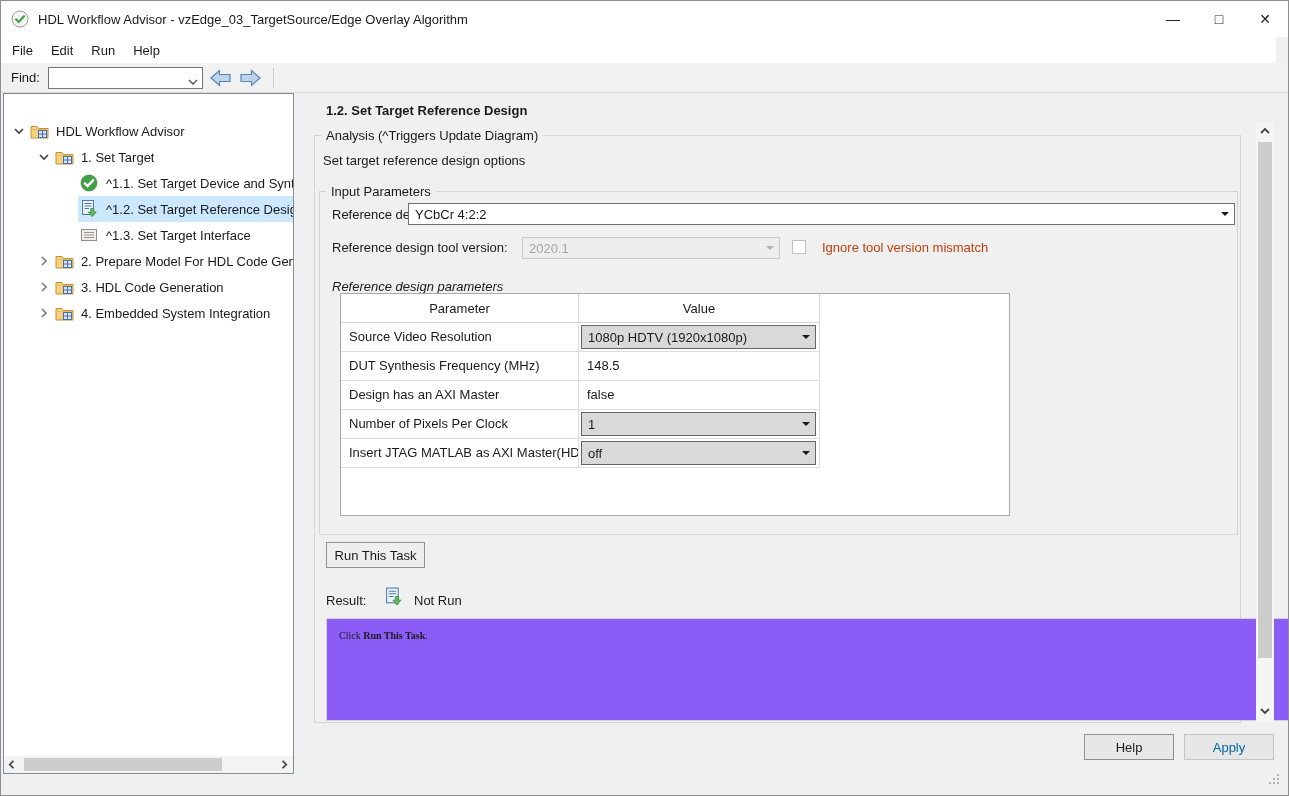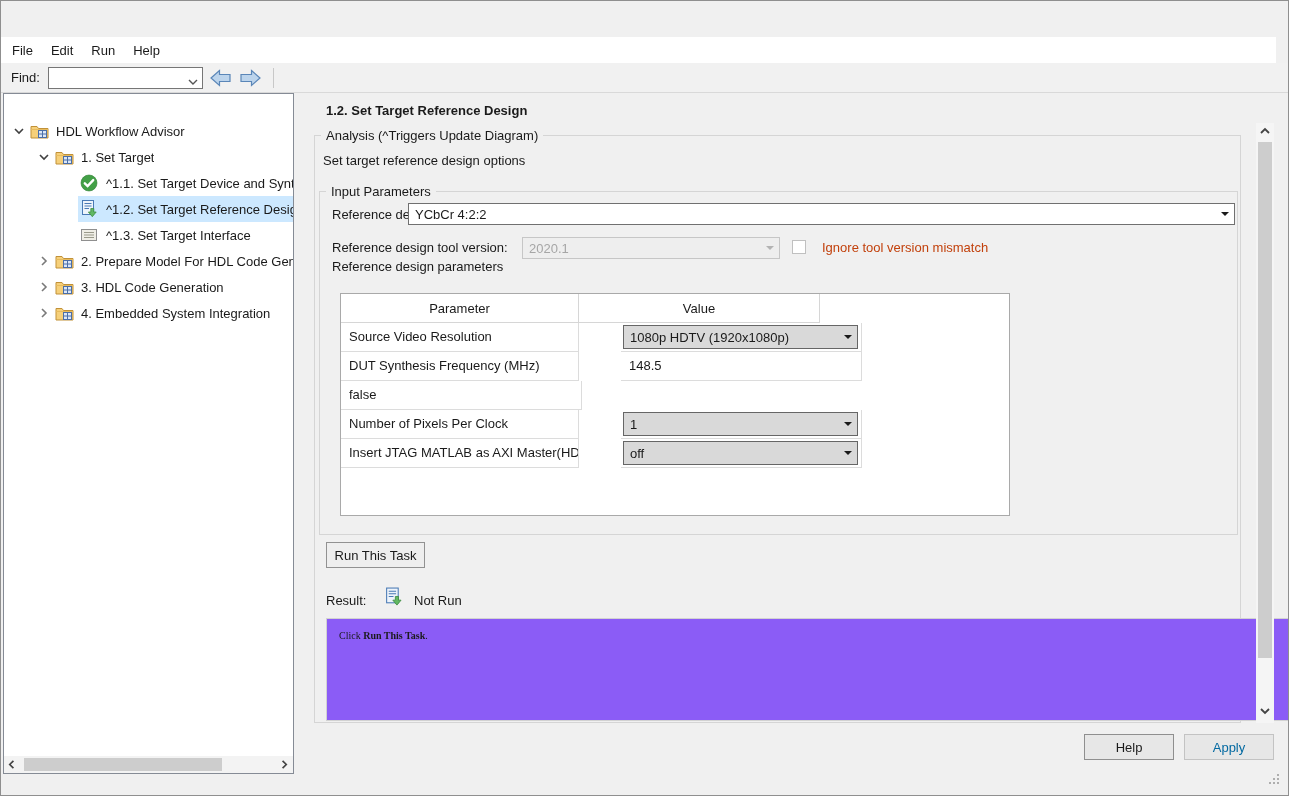--- a/index.html
+++ b/index.html
@@ -53,27 +53,27 @@
   .dd { border:1px solid #707070; background:#fff; display:flex; align-items:center; position:absolute; height:22px; }
   .dd .ddtext { margin-left:6px; white-space:nowrap; overflow:hidden; }
   .caret { position:absolute; right:5px; top:8px; width:0; height:0; border:4px solid transparent; border-top-color:#1a1a1a; }
   .dd-refdesign { left:88px; top:11px; width:827px; }
   .lbl-toolversion { position:absolute; left:12px; top:48px; }
   .dd-disabled { background:#eeeeee; border-color:#c6c6c6; color:#a6a6a6; }
   .dd-disabled .caret { border-top-color:#b3b3b3; }
   .dd-toolversion { left:202px; top:45px; width:258px; }
   .cb { position:absolute; left:472px; top:48px; width:14px; height:14px; background:#fff; border:1px solid #c0c0c0; }
   .lbl-ignore { position:absolute; left:502px; top:48px; color:#c2410c; }
-  .lbl-params { position:absolute; left:12px; top:67px; }
+  .lbl-params { position:absolute; left:12px; top:87px;font-style:italic; }
   
   .ptable { position:absolute; left:20px; top:101px; width:670px; height:223px; background:#fff; border:1px solid #a9a9a9; }
   .phead { display:flex; height:29px; }
   .phead .h1 { width:238px; text-align:center; line-height:29px; border-right:1px solid #d6d6d6; border-bottom:1px solid #d6d6d6; }
   .phead .h2 { width:241px; text-align:center; line-height:29px; border-right:1px solid #d6d6d6; border-bottom:1px solid #d6d6d6; }
-  .prow { display:flex; height:29px;gap:42px; }
+  .prow { display:flex; height:29px; }
   .prow .c1 { width:238px; padding-left:8px; line-height:28px; border-right:1px solid #dcdcdc; border-bottom:1px solid #dcdcdc; white-space:nowrap; overflow:hidden; }
   .prow .c2 { width:241px; border-right:1px solid #dcdcdc; border-bottom:1px solid #dcdcdc; position:relative; }
   .cell-dd { position:absolute; left:2px; top:2px; right:3px; height:24px; background:#d9d9d9; border:1px solid #666; display:flex; align-items:center; }
   .cell-dd .ddtext { margin-left:6px; }
   .cell-dd .caret { top:9px; }
   .cell-text { line-height:28px; padding-left:8px; }
   
   .runbtn { position:absolute; left:32px; top:449px; width:99px; height:26px; background:#eeeeee; border:1px solid #919191; font-family:"Liberation Sans",sans-serif; font-size:13px; color:#1a1a1a; }
   .resultlabel { position:absolute; left:32px; top:500px; }
   .resulticon { position:absolute; left:90px; top:493px; width:20px; height:22px; }
@@ -88,20 +88,34 @@
   .btn { position:absolute; width:90px; height:26px; font-family:"Liberation Sans",sans-serif; font-size:13px; border:1px solid #8f8f8f; background:#e7e7e7; color:#1a1a1a; }
   .helpbtn { left:790px; top:641px; }
   .applybtn { left:890px; top:641px; border-color:#c3c3c3; color:#0369a1; }
   .grip { position:absolute; right:7px; bottom:6px; }
 </style>
 </head>
 <body>
 
 <div class="window">
 
+  <div class="titlebar">
+    <span class="appicon">
+      <svg width="18" height="18" viewBox="0 0 18 18">
+          <circle cx="9" cy="9" r="8" fill="#f4f4f4" stroke="#9e9e9e"></circle>
+          <path d="M5 9.3 L7.7 12 L13 6.2" stroke="#43a047" stroke-width="2.2" fill="none" stroke-linecap="round"></path>
+        </svg>
+    </span>
+    <span class="title">HDL Workflow Advisor - vzEdge_03_TargetSource/Edge Overlay Algorithm</span>
+    <div class="wincontrols">
+      <div class="wcbtn">—</div>
+      <div class="wcbtn">□</div>
+      <div class="wcbtn">✕</div>
+    </div>
+  </div>
 
   <div class="menubar">
     <span class="menuitem">File</span>
     <span class="menuitem">Edit</span>
     <span class="menuitem">Run</span>
     <span class="menuitem">Help</span>
   </div>
 
   <div class="toolbar">
     <span class="findlabel">Find:</span>
@@ -320,20 +334,21 @@
             </div>
               </div>
           </div>
           <div class="prow">
             <div class="c1">DUT Synthesis Frequency (MHz)</div>
             <div class="c2">
                 <div class="cell-text">148.5</div>
               </div>
           </div>
           <div class="prow">
+            <div class="c1">Design has an AXI Master</div>
             <div class="c2">
                 <div class="cell-text">false</div>
               </div>
           </div>
           <div class="prow">
             <div class="c1">Number of Pixels Per Clock</div>
             <div class="c2">
                 <div class="cell-dd">
               <span class="ddtext">1</span>
               <span class="caret"></span>

